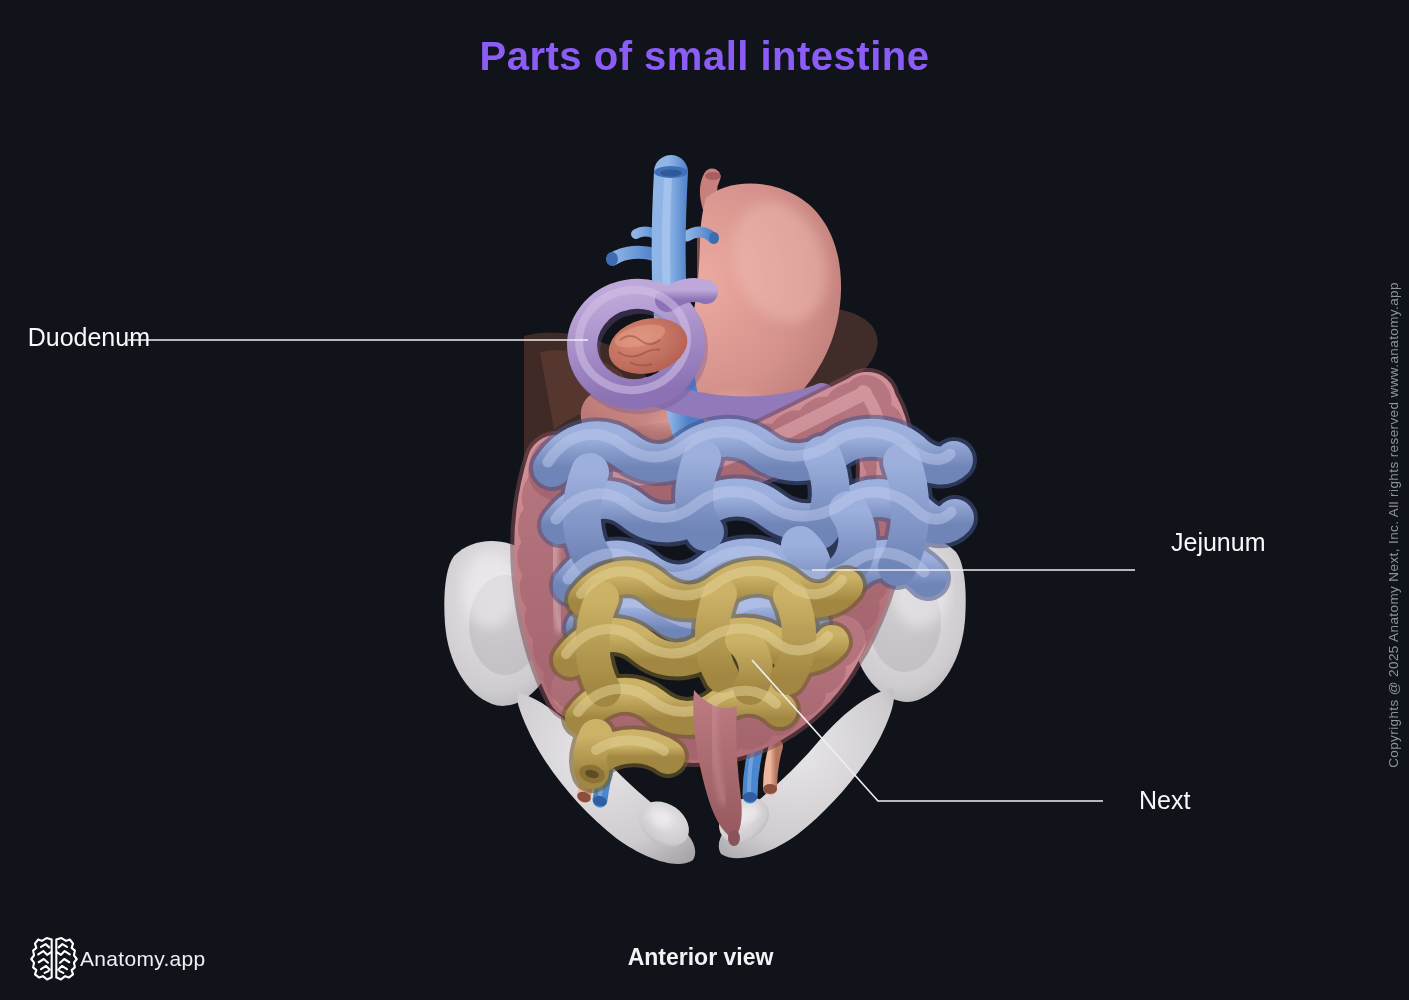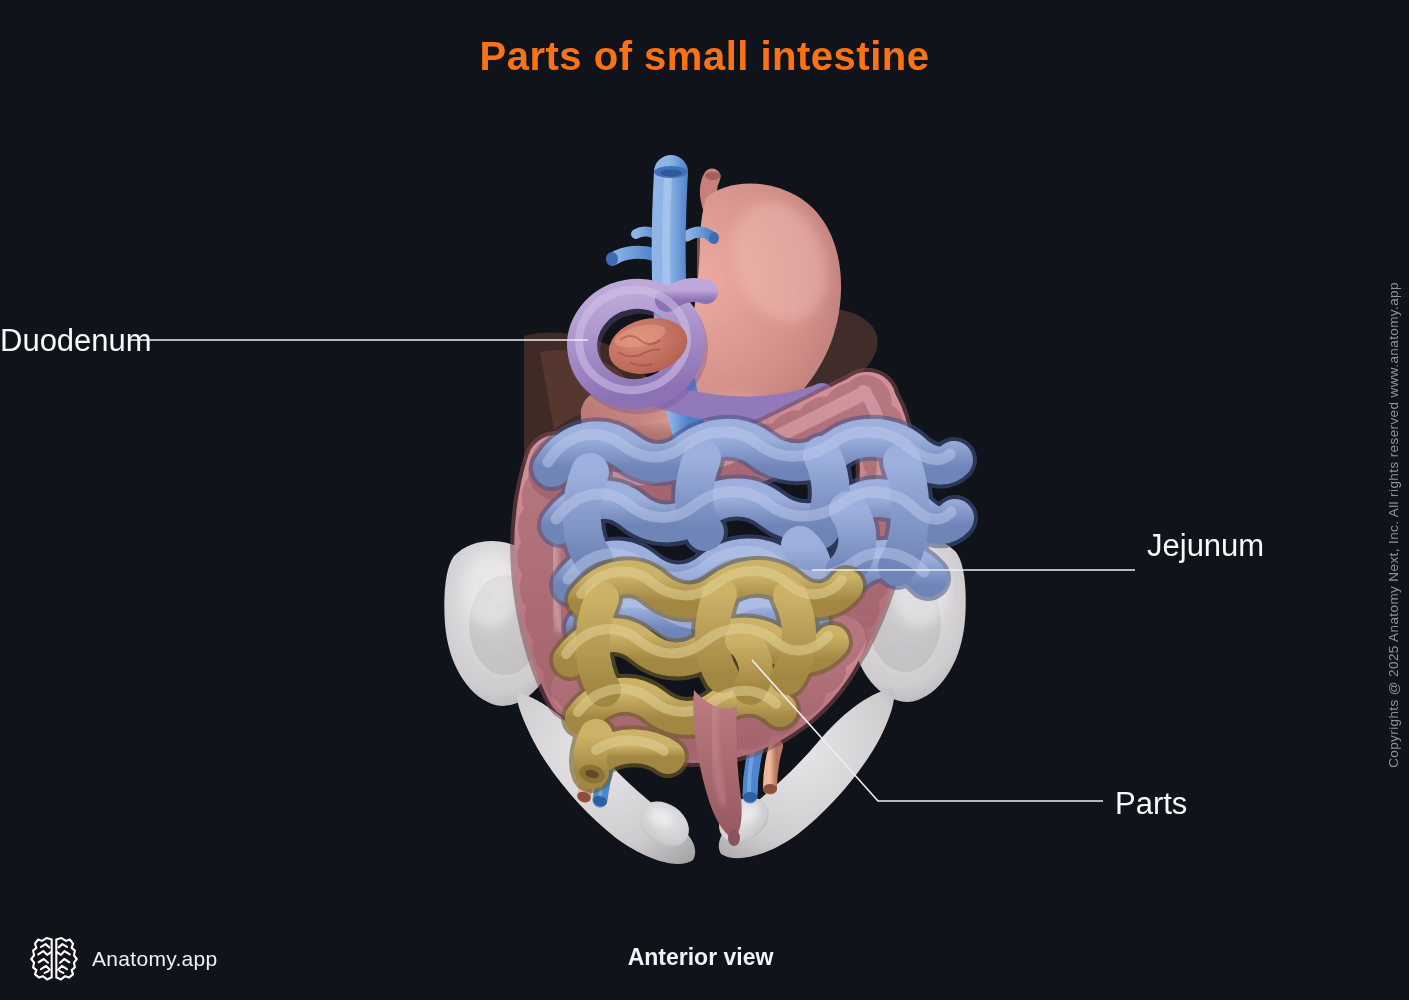--- a/index.html
+++ b/index.html
@@ -1,27 +1,27 @@
 <!DOCTYPE html>
 <html><head>
 <meta charset="utf-8">
 <style>
   html,body{margin:0;padding:0;background:#10141a;}
   body{width:1409px;height:1000px;overflow:hidden;position:relative;
        font-family:"Liberation Sans","DejaVu Sans",sans-serif;color:#f5f6f8;}
   .stage{position:absolute;inset:0;}
   .page-title{position:absolute;left:0;right:0;top:34px;text-align:center;
-       font-size:40px;font-weight:700;letter-spacing:.5px;color:#f97316;}
-  .anno{position:absolute;font-size:31px;font-weight:500;color:#f7f8fa;white-space:nowrap;}
+       font-size:40px;font-weight:700;letter-spacing:.5px;color:#8b5cf6;}
+  .anno{position:absolute;font-size:25px;font-weight:500;color:#f7f8fa;white-space:nowrap;padding-left:24px;}
   .anno.duodenum{left:0;top:323px;width:126px;text-align:right;}
   .anno.jejunum{left:1147px;top:528px;}
   .anno.ileum{left:1115px;top:786px;}
   .view-caption{position:absolute;left:0;right:8px;top:944px;text-align:center;
        font-size:23px;font-weight:600;color:#f2f3f5;}
-  .brand{position:absolute;left:28px;top:934px;display:flex;align-items:center;gap:12px;cursor:pointer;}
+  .brand{position:absolute;left:28px;top:934px;display:flex;align-items:center;gap:0;cursor:pointer;}
   .brand-name{font-size:21px;font-weight:500;color:#eef0f2;letter-spacing:.3px;}
   .copyright{position:absolute;left:1393px;top:525px;transform:translate(-50%,-50%) rotate(-90deg);
        transform-origin:center;white-space:nowrap;font-size:13.5px;color:#8f939a;letter-spacing:.4px;}
   svg{display:block;}
 </style>
 </head>
 <body>
 
 <div class="stage">
 
@@ -259,21 +259,21 @@
       <path d="M128,340 H588"></path>
       <path d="M812,570 H1135"></path>
       <path d="M752,660 L878,801 H1103"></path>
     </g>
   </svg>
 
   <div class="page-title">Parts of small intestine</div>
 
   <div class="anno duodenum">Duodenum</div>
   <div class="anno jejunum">Jejunum</div>
-  <div class="anno ileum">Parts</div>
+  <div class="anno ileum">Next</div>
 
   <div class="view-caption">Anterior view</div>
 
   <div class="brand">
     <span>
       <svg width="52" height="50" viewBox="0 0 112 100" fill="none" stroke="#ffffff" stroke-width="4.5" stroke-linejoin="round" stroke-linecap="round">
 
         <path d="M51,8 L40,5 L30,11 L22,8 L15,17 L18,26 L11,32 L13,42 L7,50 L13,58 L11,68 L18,74 L15,83 L24,90 L32,87 L41,94 L50,90 L51,90 Z"></path>
         <path d="M28,24 L38,18 L46,25"></path>
         <path d="M22,40 L33,33 L41,41 L50,35"></path>

